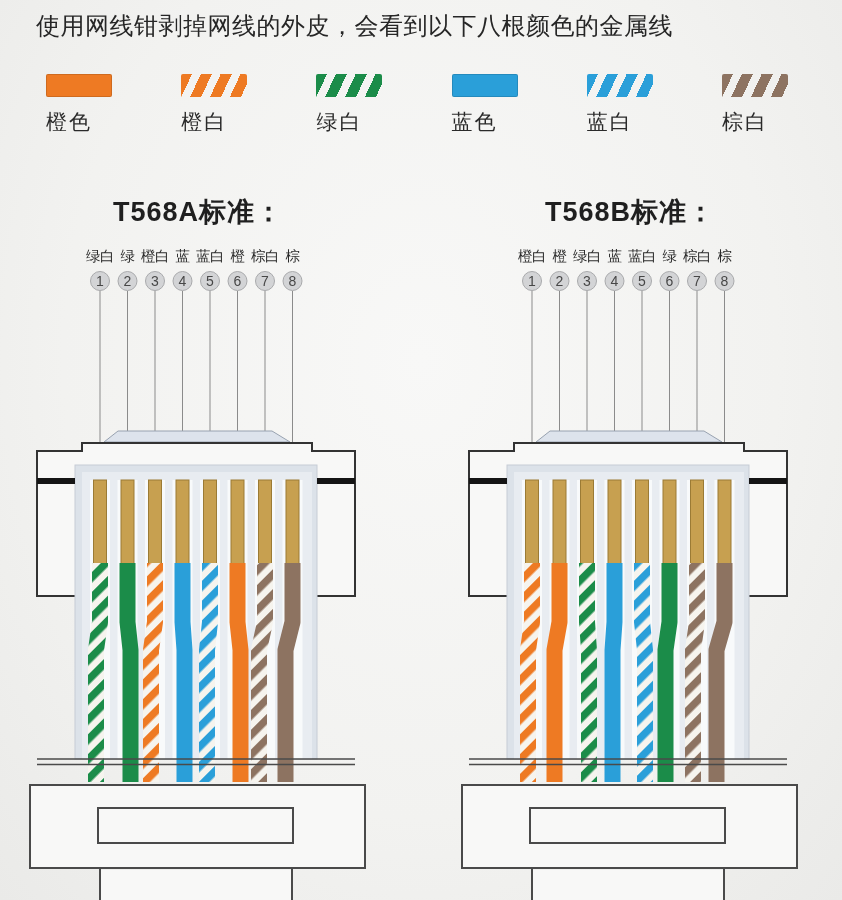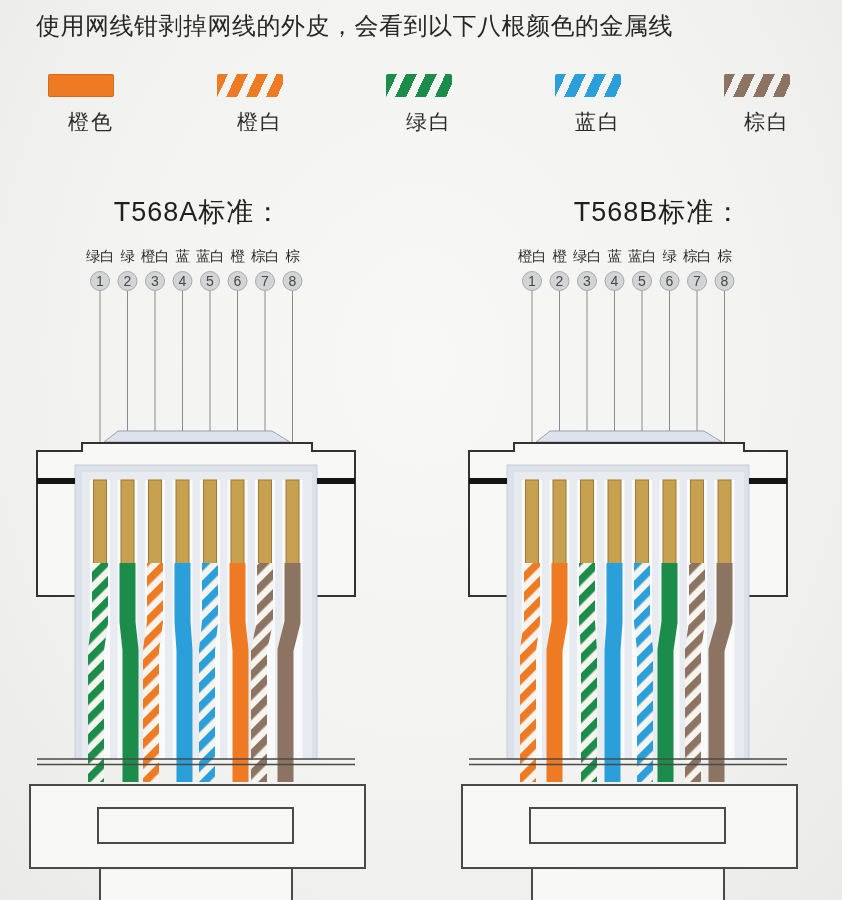--- a/index.html
+++ b/index.html
@@ -9,27 +9,27 @@
     font-family:"Liberation Sans", sans-serif;
   }
   .main-title{
     position:absolute;left:36px;top:10px;margin:0;
     font-size:24px;font-weight:500;color:#262626;letter-spacing:0.5px;white-space:nowrap;
   }
   .legend{
     position:absolute;left:46px;top:74px;width:744px;
     display:flex;justify-content:space-between;
   }
-  .legend-item{width:68px;display:flex;flex-direction:column;align-items:flex-end;}
+  .legend-item{width:68px;display:flex;flex-direction:column;align-items:flex-start;}
   .swatch{width:66px;height:23px;border-radius:2px;}
   .swatch.solid{box-shadow:inset 0 0 0 1px rgba(0,0,0,0.13);}
   .legend-label{margin-top:11px;font-size:21px;color:#2a2a2a;letter-spacing:2px;white-space:nowrap;}
   .standard-title{
     position:absolute;top:194px;width:340px;margin:0;text-align:center;
-    font-size:27px;font-weight:400;color:#1f1f1f;letter-spacing:1px;white-space:nowrap;
+    font-size:27px;font-weight:700;color:#1f1f1f;letter-spacing:1px;white-space:nowrap;
   }
   .std-svg{position:absolute;}
   .std-svg text{font-family:"Liberation Sans", sans-serif;}
   .wire-label{font-size:14.5px;fill:#2b2b2b;font-weight:500;letter-spacing:-0.5px;}
   .pin-number{font-size:14px;fill:#474747;}
 </style>
 </head>
 <body>
 
 <div class="page">
@@ -39,20 +39,24 @@
         <div class="swatch solid" style="background: rgb(238, 122, 35);"></div>
         <div class="legend-label">橙色</div>
       </div>
       <div class="legend-item">
         <div class="swatch striped" style="background: repeating-linear-gradient(115deg, rgb(238, 122, 35) 0px, rgb(238, 122, 35) 10px, transparent 10px, transparent 18px);"></div>
         <div class="legend-label">橙白</div>
       </div>
       <div class="legend-item">
         <div class="swatch striped" style="background: repeating-linear-gradient(115deg, rgb(27, 140, 73) 0px, rgb(27, 140, 73) 10px, transparent 10px, transparent 18px);"></div>
         <div class="legend-label">绿白</div>
+      </div>
+      <div class="legend-item">
+        <div class="swatch solid" style="background: rgb(42, 159, 217);"></div>
+        <div class="legend-label">蓝色</div>
       </div>
       <div class="legend-item">
         <div class="swatch striped" style="background: repeating-linear-gradient(115deg, rgb(42, 159, 217) 0px, rgb(42, 159, 217) 10px, transparent 10px, transparent 18px);"></div>
         <div class="legend-label">蓝白</div>
       </div>
       <div class="legend-item">
         <div class="swatch striped" style="background: repeating-linear-gradient(115deg, rgb(141, 115, 97) 0px, rgb(141, 115, 97) 10px, transparent 10px, transparent 18px);"></div>
         <div class="legend-label">棕白</div>
       </div>
     </div>
@@ -121,21 +125,21 @@
         <text x="209.5" y="21" text-anchor="middle" class="wire-label">橙</text>
         <circle cx="209.5" cy="41" r="9.5" fill="#d3d4d6" stroke="#a9aaac" stroke-width="1"></circle>
         <text x="209.5" y="46" text-anchor="middle" class="pin-number">6</text>
         <text x="237" y="21" text-anchor="middle" class="wire-label">棕白</text>
         <circle cx="237" cy="41" r="9.5" fill="#d3d4d6" stroke="#a9aaac" stroke-width="1"></circle>
         <text x="237" y="46" text-anchor="middle" class="pin-number">7</text>
         <text x="264.5" y="21" text-anchor="middle" class="wire-label">棕</text>
         <circle cx="264.5" cy="41" r="9.5" fill="#d3d4d6" stroke="#a9aaac" stroke-width="1"></circle>
         <text x="264.5" y="46" text-anchor="middle" class="pin-number">8</text>
       </svg>
-      <h2 class="standard-title" style="left:488px">T568B标准：</h2>
+      <h2 class="standard-title" style="left:460px">T568B标准：</h2>
       <svg class="std-svg" width="340" height="660" viewBox="0 0 340 660" style="left:460px; top:240px;">
         <line x1="72" y1="51" x2="72" y2="247" stroke="#8b8b8b" stroke-width="1"></line>
         <line x1="99.5" y1="51" x2="99.5" y2="247" stroke="#8b8b8b" stroke-width="1"></line>
         <line x1="127" y1="51" x2="127" y2="247" stroke="#8b8b8b" stroke-width="1"></line>
         <line x1="154.5" y1="51" x2="154.5" y2="247" stroke="#8b8b8b" stroke-width="1"></line>
         <line x1="182" y1="51" x2="182" y2="247" stroke="#8b8b8b" stroke-width="1"></line>
         <line x1="209.5" y1="51" x2="209.5" y2="247" stroke="#8b8b8b" stroke-width="1"></line>
         <line x1="237" y1="51" x2="237" y2="247" stroke="#8b8b8b" stroke-width="1"></line>
         <line x1="264.5" y1="51" x2="264.5" y2="247" stroke="#8b8b8b" stroke-width="1"></line>
         <path d="M76 202 L90 191 L244 191 L262 202 Z" fill="#dde3ec" stroke="#98a2b0" stroke-width="1"></path>

